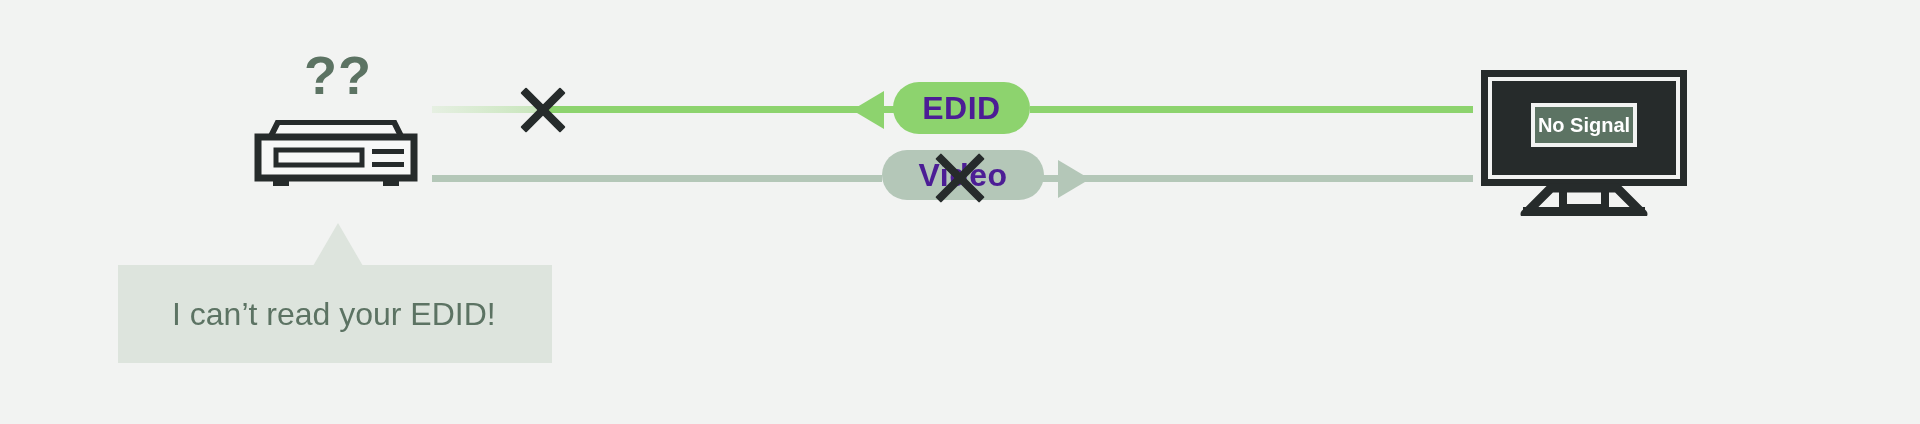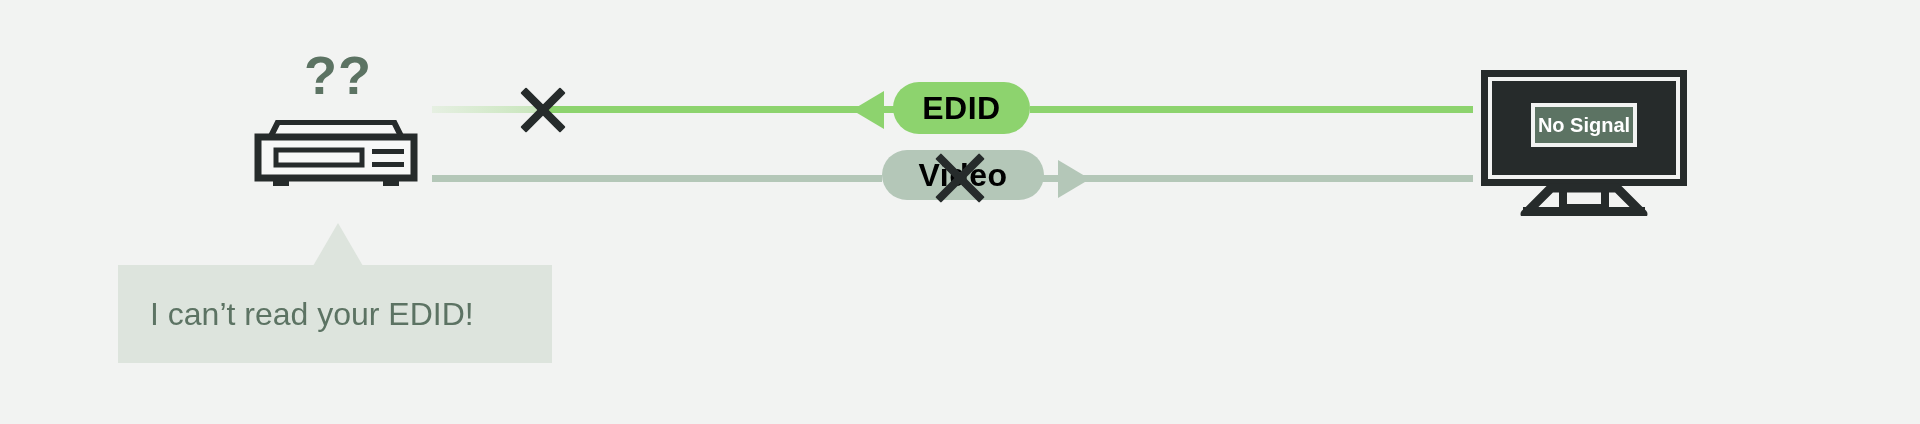--- a/index.html
+++ b/index.html
@@ -99,21 +99,21 @@
     border-left: 32px solid #b4c7b8;
   }
 
   
   .pill {
     position: absolute;
     display: flex;
     align-items: center;
     justify-content: center;
     border-radius: 999px;
-    color: #000000;
+    color: #4c1d95;
     font-size: 32px;
     font-weight: bold;
     letter-spacing: 0.5px;
     user-select: none;
   }
   #edid-pill {
     left: 893px;
     top: 82px;
     width: 137px;
     height: 52px;
@@ -170,21 +170,21 @@
     position: absolute;
     left: 118px;
     top: 265px;
     width: 434px;
     height: 98px;
     background: #dde4dd;
     display: flex;
     align-items: center;
   }
   #speech-bubble-text {
-    padding-left: 32px;
+    padding-left: 54px;
     font-size: 32px;
     color: #5c7363;
     white-space: nowrap;
   }
   #speech-bubble-tail {
     position: absolute;
     left: 313px;
     top: 223px;
     width: 0;
     height: 0;

